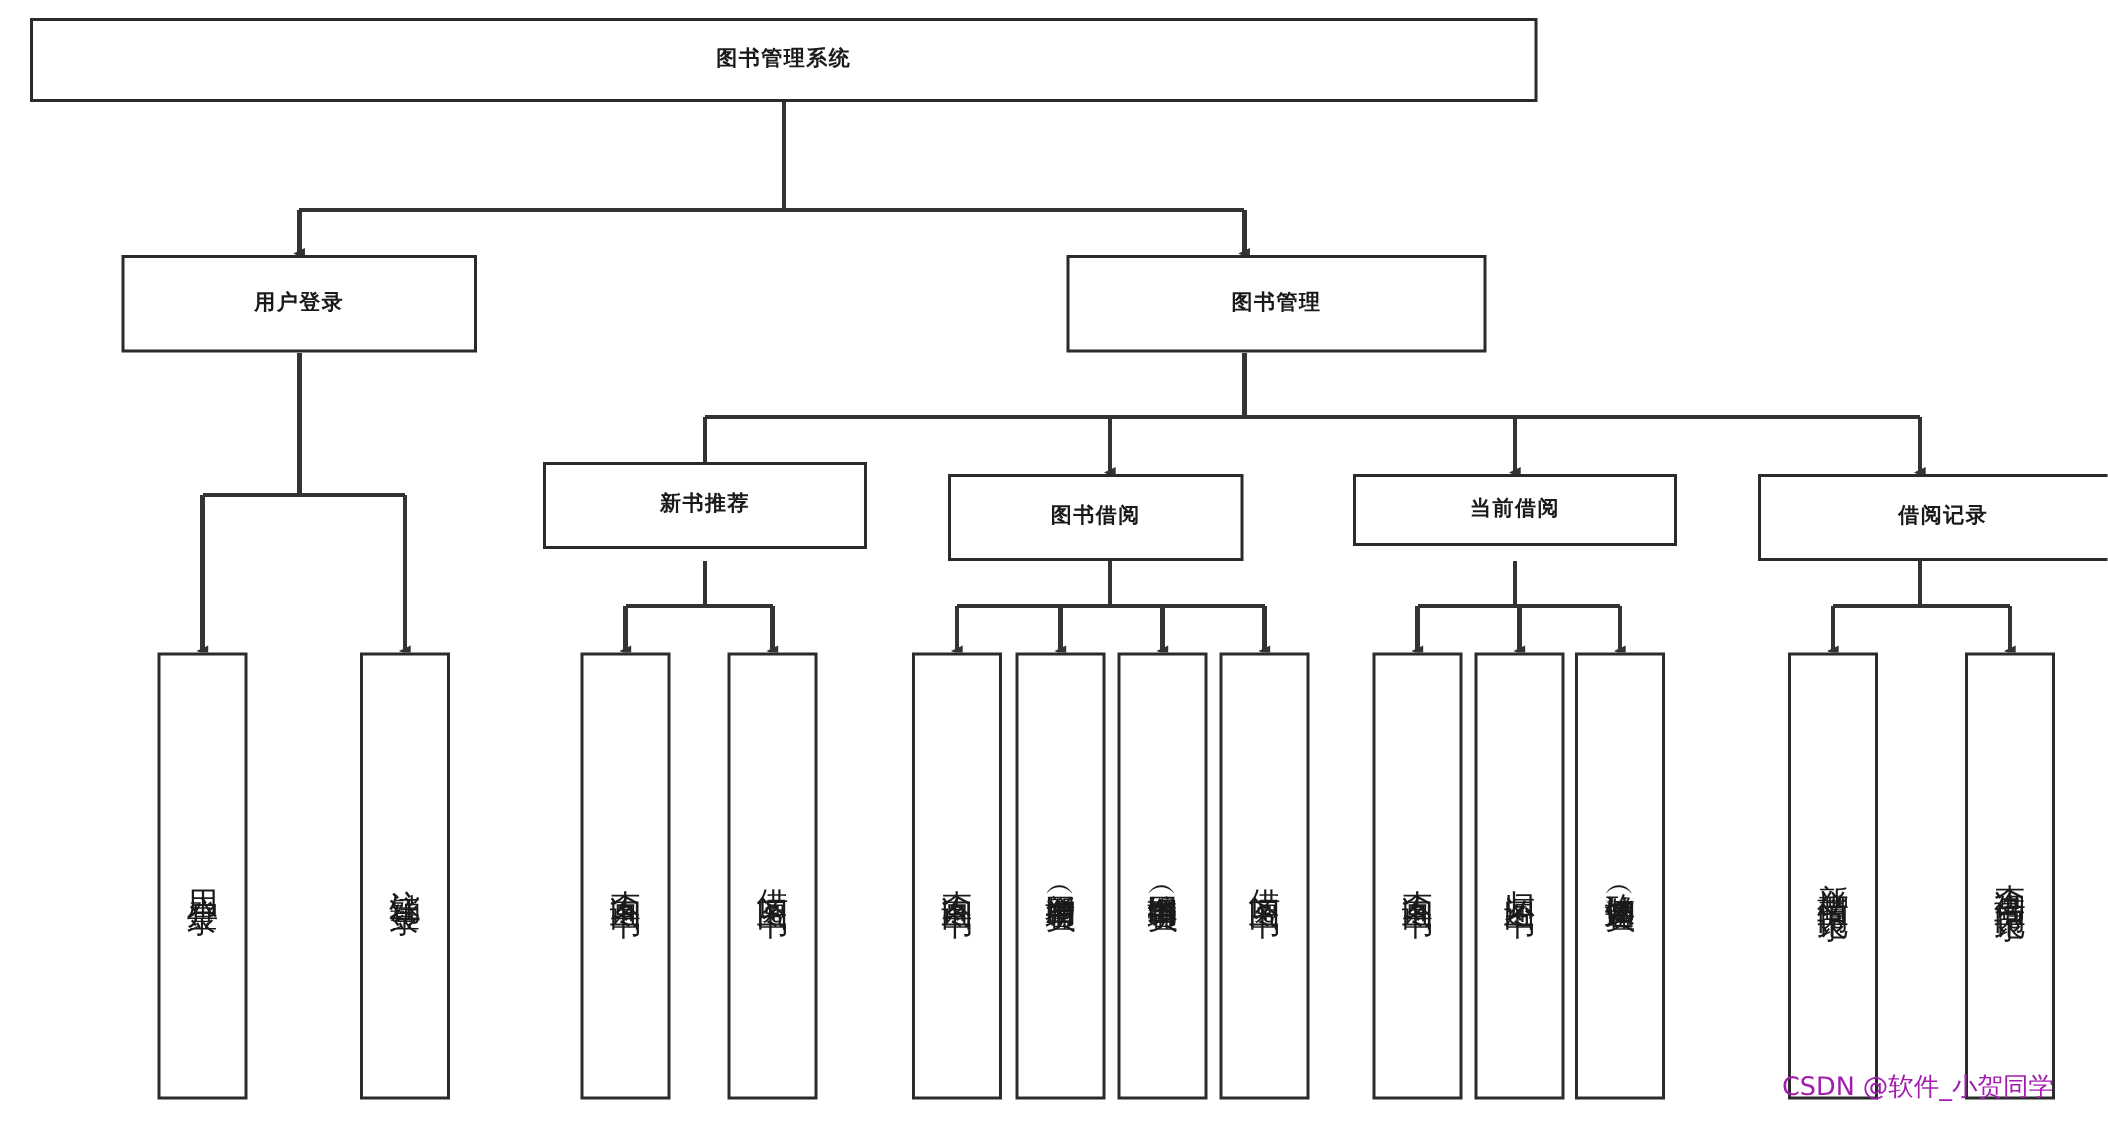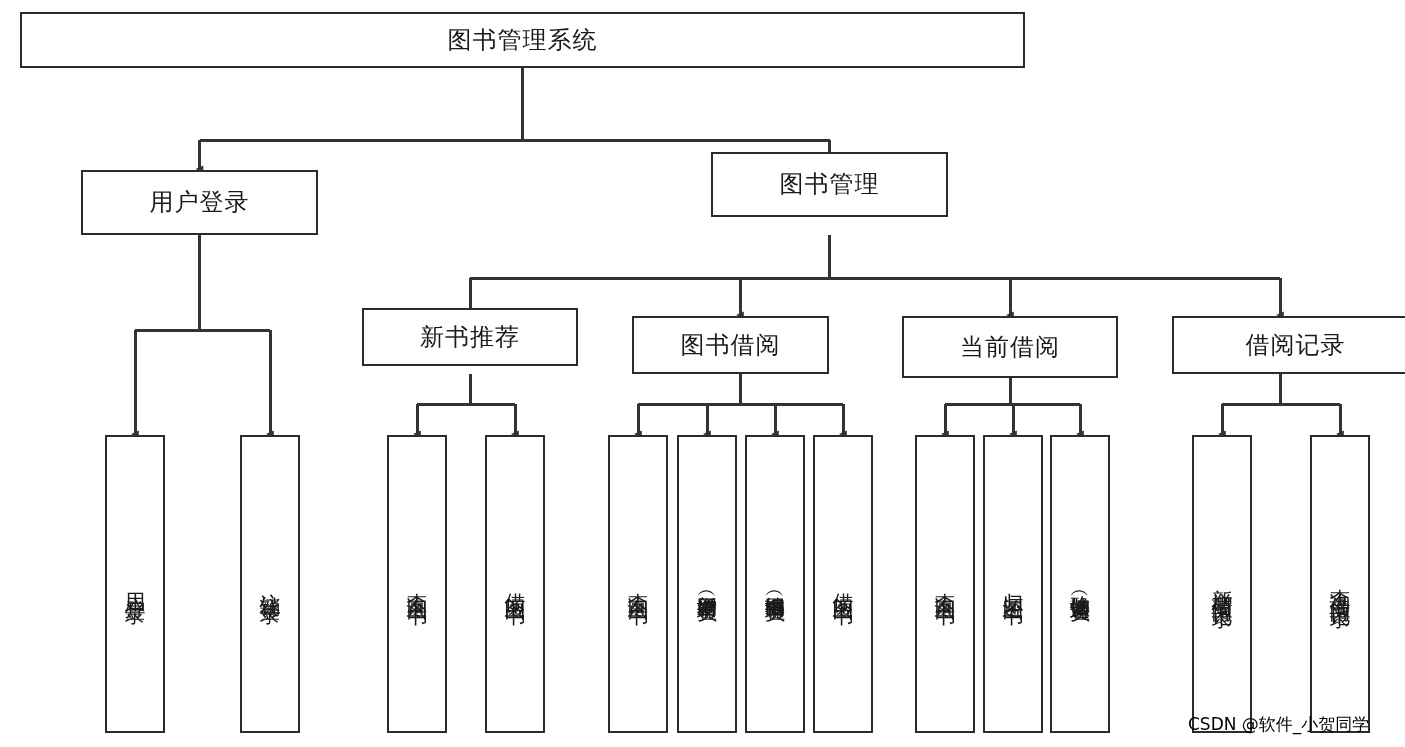--- a/index.html
+++ b/index.html
@@ -30,24 +30,25 @@
     position: absolute;
     box-sizing: border-box;
     border: 2px solid #2b2b2b;
     background: #ffffff;
     display: flex;
     align-items: center;
     justify-content: center;
     color: #1a1a1a;
   }
   .node-h .node-label {
-    font-size: 24px;
+    font-size: 14px;
     line-height: 1.1;
     letter-spacing: 1px;
     white-space: nowrap;
+    font-weight: bold;
   }
   .node-v {
     writing-mode: vertical-rl;
     text-orientation: upright;
   }
   .node-v .node-label {
     writing-mode: vertical-rl;
     text-orientation: upright;
     font-size: 21px;
     line-height: 1.05;
@@ -57,21 +58,21 @@
   }
   .node-v.tight .node-label {
     letter-spacing: 1px;
     font-size: 20px;
   }
   #watermark {
     position: absolute;
     left: 1188px;
     top: 713px;
     font-size: 17px;
-    color: #000000;
+    color: #a21caf;
     white-space: nowrap;
     font-family: "DejaVu Sans", "Liberation Sans", sans-serif;
   }
 </style>
 </head>
 <body>
 
 <div id="diagram-root">
 
   <svg id="edges-layer" viewBox="0 0 1405 747" width="1405" height="747" xmlns="http://www.w3.org/2000/svg">
@@ -117,30 +118,30 @@
       </g>
   </svg>
 
   <div id="nodes-layer">
       <div class="node node-h" style="left: 20px; top: 12px; width: 1005px; height: 56px;">
         <span class="node-label">图书管理系统</span>
       </div>
       <div class="node node-h" style="left: 81px; top: 170px; width: 237px; height: 65px;">
         <span class="node-label">用户登录</span>
       </div>
-      <div class="node node-h" style="left: 711px; top: 152px; width: 237px; height: 65px;">
+      <div class="node node-h" style="left: 711px; top: 170px; width: 280px; height: 65px;">
         <span class="node-label">图书管理</span>
       </div>
       <div class="node node-h" style="left: 362px; top: 308px; width: 216px; height: 58px;">
         <span class="node-label">新书推荐</span>
       </div>
       <div class="node node-h" style="left: 632px; top: 316px; width: 197px; height: 58px;">
         <span class="node-label">图书借阅</span>
       </div>
-      <div class="node node-h" style="left: 902px; top: 316px; width: 216px; height: 62px; justify-content: center;">
+      <div class="node node-h" style="left: 902px; top: 316px; width: 216px; height: 48px; justify-content: center;">
         <span class="node-label">当前借阅</span>
       </div>
       <div class="node node-h" style="left: 1172px; top: 316px; width: 247px; height: 58px;">
         <span class="node-label">借阅记录</span>
       </div>
       <div class="node node-v" style="left: 105px; top: 435px; width: 60px; height: 298px;">
         <span class="node-label">用户登录</span>
       </div>
       <div class="node node-v" style="left: 240px; top: 435px; width: 60px; height: 298px;">
         <span class="node-label">注销登录</span>

